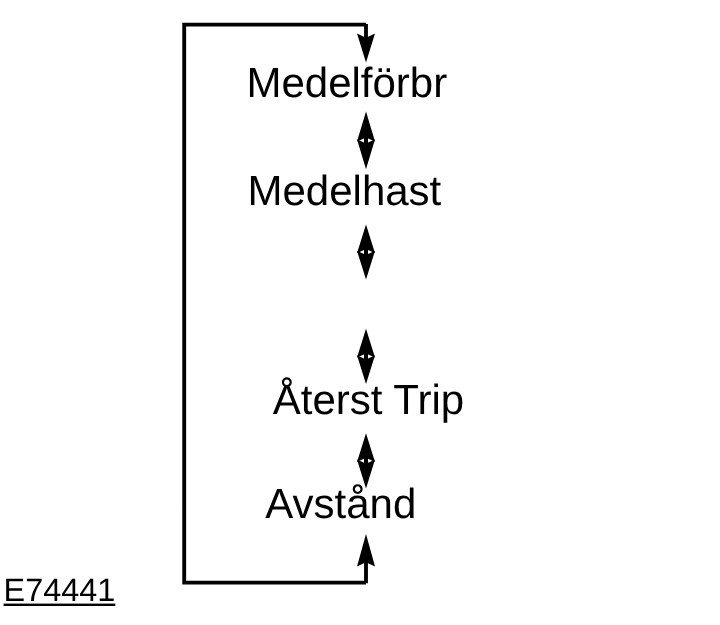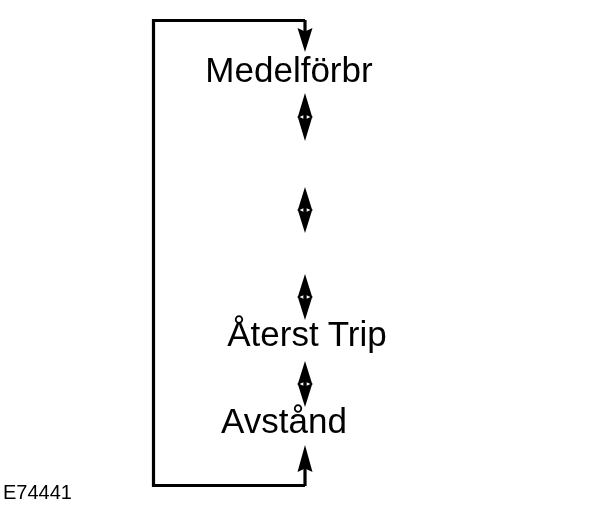--- a/index.html
+++ b/index.html
@@ -38,24 +38,25 @@
     line-height: 35px;
     letter-spacing: 0px;
     white-space: nowrap;
     color: #000000;
     text-align: center;
     transform: translateX(-50%);
   }
 
   .caption-text {
     position: absolute;
-    font-size: 20px;
+    font-size: 27px;
     line-height: 27px;
     white-space: nowrap;
     color: #000000;
+    text-decoration: underline;
   }
 </style>
 </head>
 <body>
 
 <div id="diagram-root">
 
   <svg id="flow-svg" viewBox="0 0 600 521" xmlns="http://www.w3.org/2000/svg">
 
     <g>
@@ -92,20 +93,21 @@
     </g>
 
     <g>
       <line x1="305" y1="486" x2="305" y2="466" stroke="#000000" stroke-width="3.2"></line>
       <path d="M 305 445 L 297.5 472 L 305 468.5 L 312.5 472 Z" fill="#000000"></path>
     </g>
   </svg>
 
   <div class="node-label" style="left:289px; top:52px;text-align:right;">Medelförbr</div>
 
+  <div class="node-label" style="left:287px; top:142px;">Medelhast</div>
 
 
   <div class="node-label" style="left:284px; top:403px;">Avstånd</div>
 
   <div class="node-label" style="left:307px; top:316px;">Återst Trip</div>
 
   <div class="caption-text" style="left:3px; top:479px;">E74441</div>
 
 </div>
 

